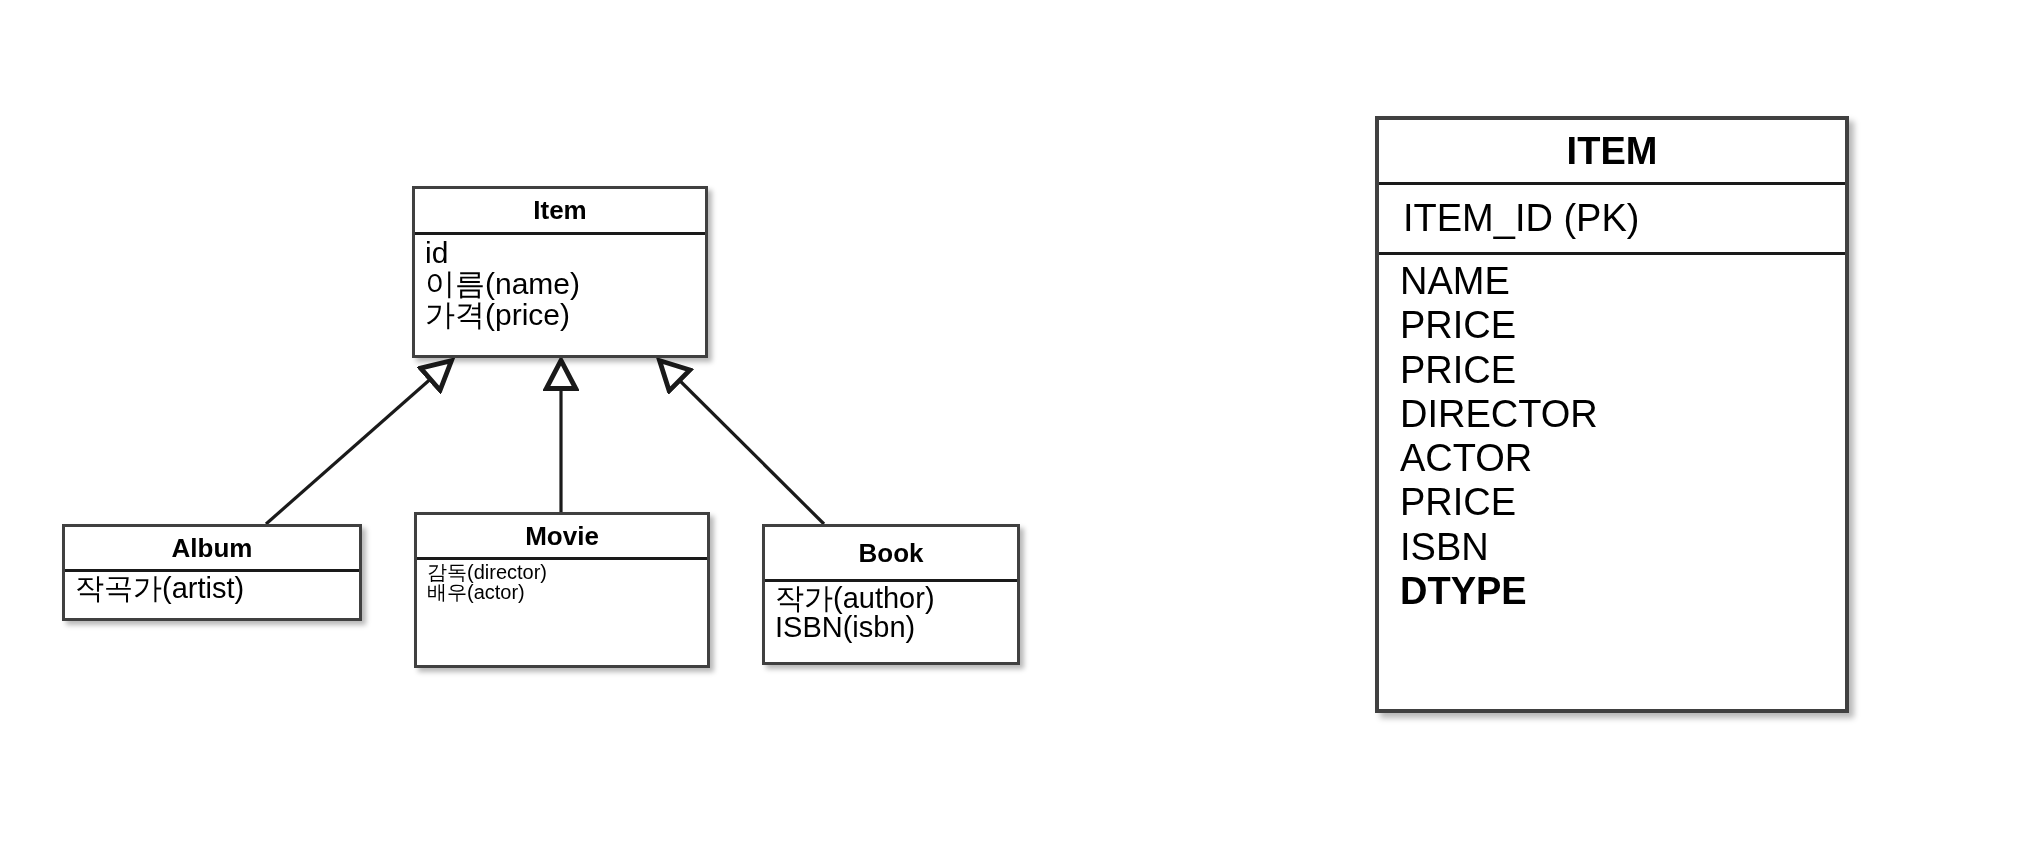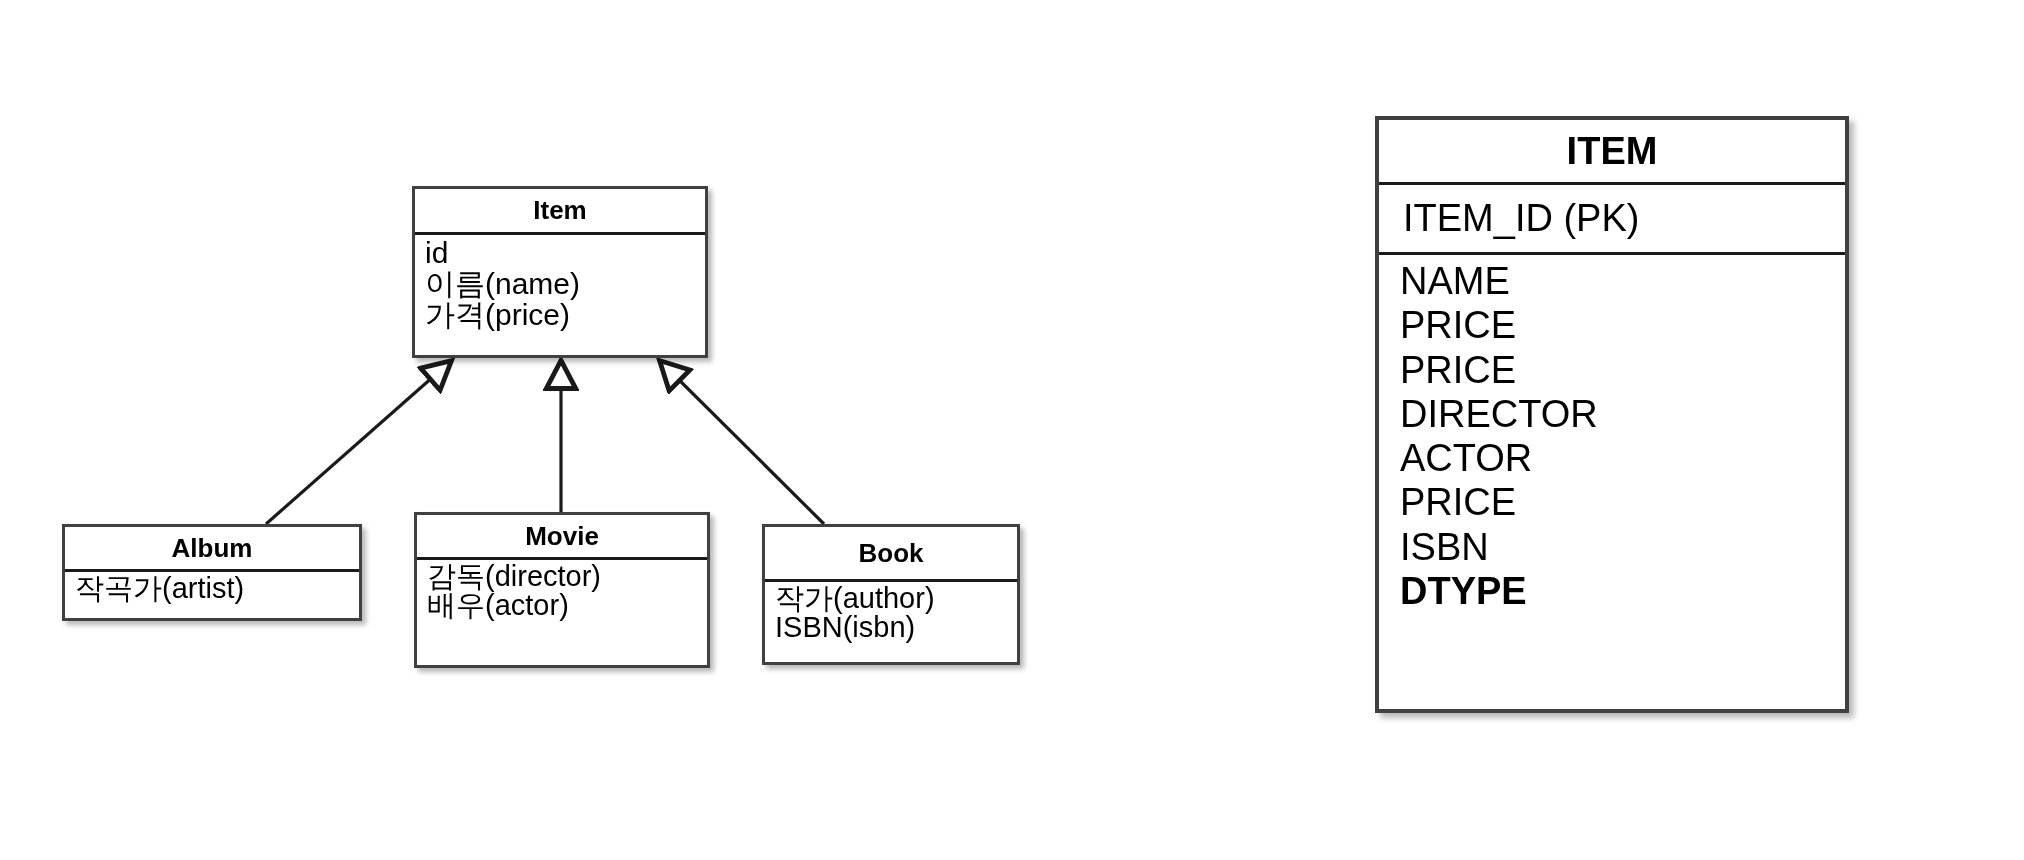--- a/index.html
+++ b/index.html
@@ -94,21 +94,21 @@
     top: 512px;
     width: 296px;
     height: 156px;
   }
   #box-movie .uml-title {
     height: 42px;
     font-size: 26px;
   }
   #box-movie .uml-attrs {
     height: 93px;
-    font-size: 29px;
+    font-size: 20px;
   }
 
   
   #box-book {
     left: 762px;
     top: 524px;
     width: 258px;
     height: 141px;
   }
   #box-book .uml-title {

